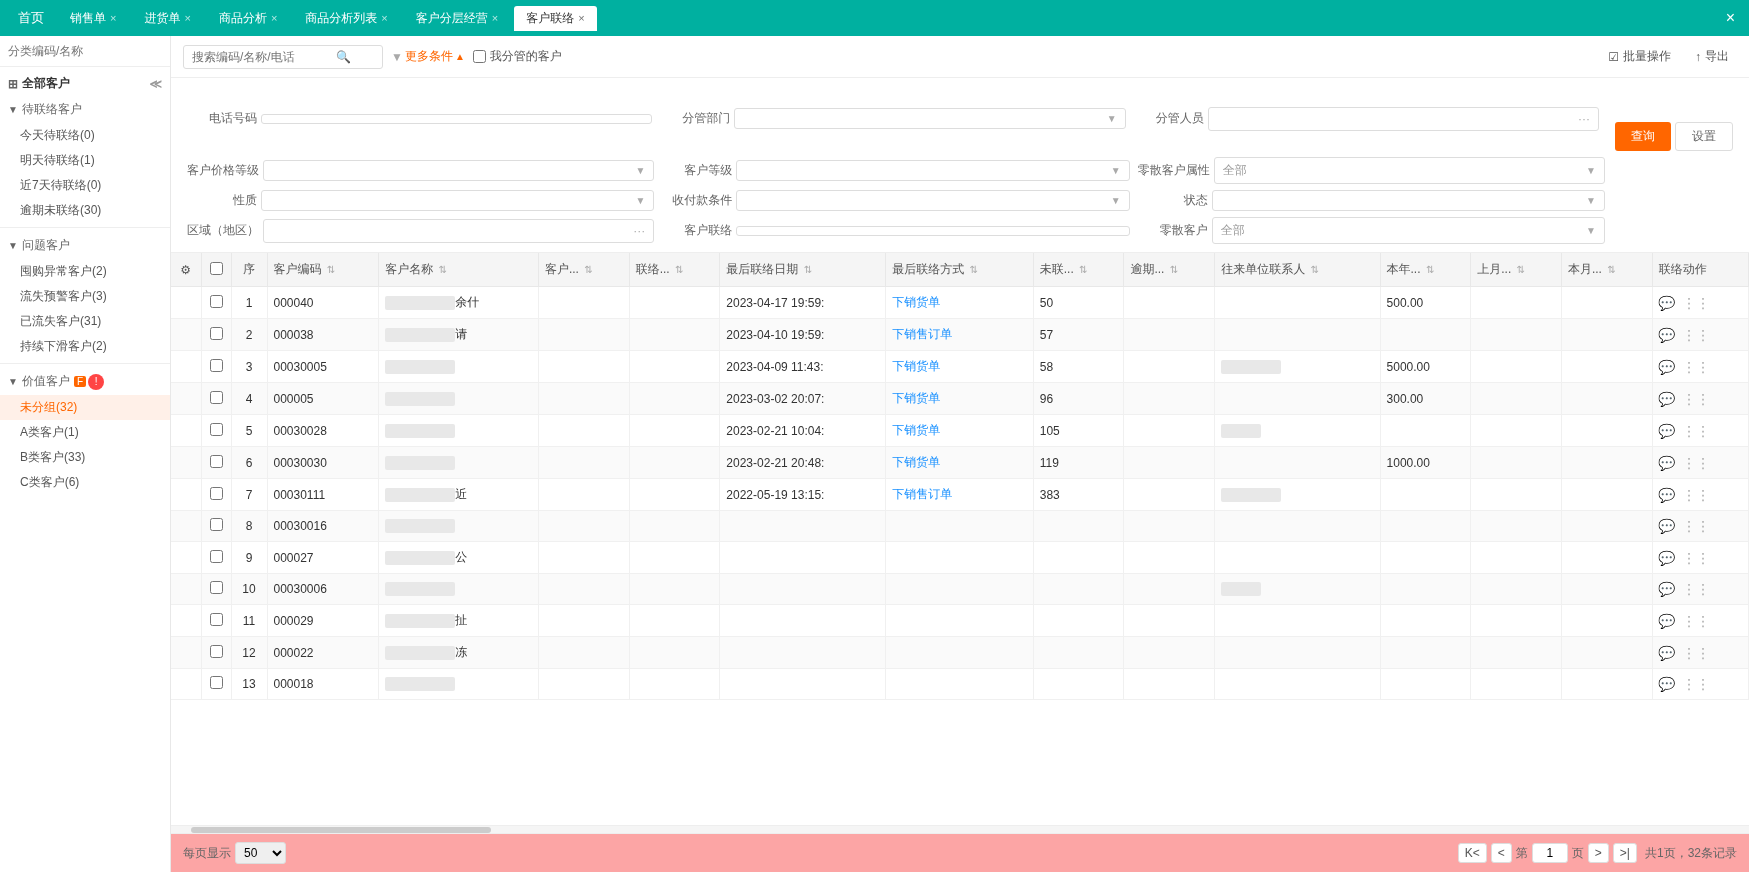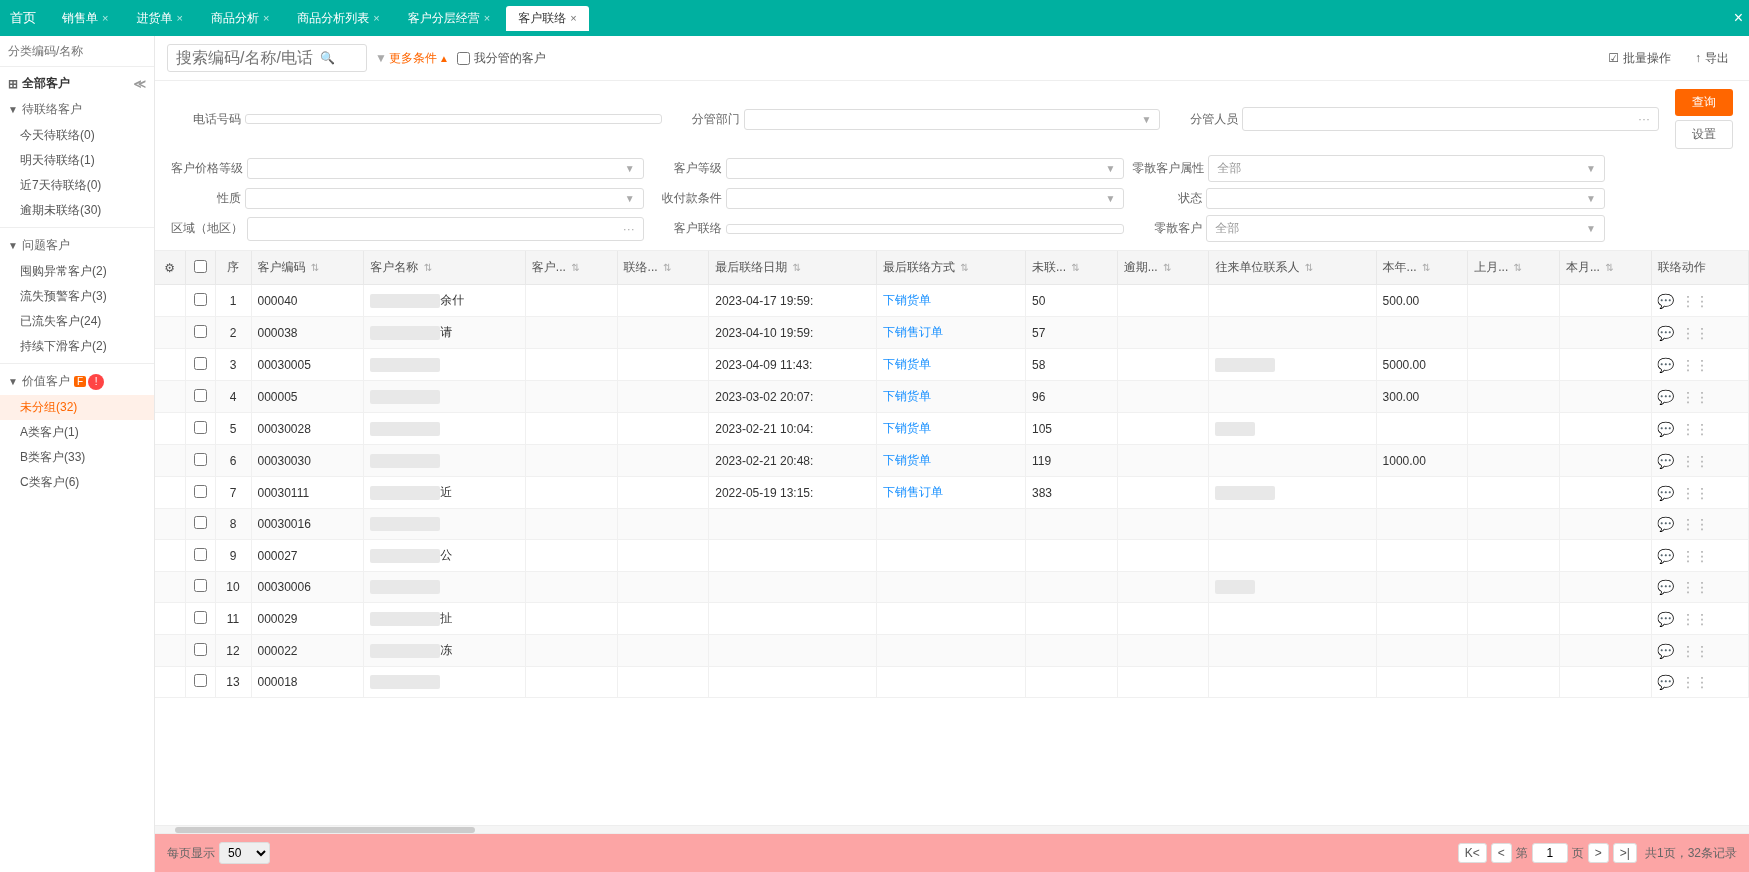--- a/index.html
+++ b/index.html
@@ -4,21 +4,21 @@
   <style>
     * { box-sizing: border-box; margin: 0; padding: 0; font-family: 'Microsoft YaHei', Arial, sans-serif; font-size: 12px; }
     body { background: #f5f5f5; overflow: hidden; }
 
     
     .top-nav {
       display: flex;
       align-items: center;
       background: #00b0a0;
       height: 36px;
-      padding: 0 0;
+      padding: 0 8px;
       color: white;
       gap: 4px;
     }
     .nav-tab {
       padding: 4px 12px;
       border-radius: 3px 3px 0 0;
       cursor: pointer;
       color: white;
       display: flex;
       align-items: center;
@@ -50,21 +50,21 @@
 
     
     .main-layout {
       display: flex;
       height: calc(100vh - 36px);
       overflow: hidden;
     }
 
     
     .sidebar {
-      width: 155px;
+      width: 171px;
       background: white;
       border-right: 1px solid #e8e8e8;
       display: flex;
       flex-direction: column;
       overflow-y: auto;
       flex-shrink: 0;
     }
     .sidebar-search {
       display: flex;
       align-items: center;
@@ -143,21 +143,21 @@
       align-items: center;
       border: 1px solid #ddd;
       border-radius: 3px;
       padding: 4px 8px;
       gap: 4px;
       width: 200px;
     }
     .filter-search-box input {
       border: none;
       outline: none;
-      font-size: 16px;
+      font-size: 12px;
       color: #999;
       width: 140px;
     }
     .more-conditions {
       color: #ff6600;
       cursor: pointer;
       display: flex;
       align-items: center;
       gap: 2px;
     }
@@ -214,23 +214,24 @@
       outline: none;
       min-width: 0;
       display: flex;
       align-items: center;
       justify-content: space-between;
       color: #999;
     }
     .filter-input .down-arrow { color: #aaa; font-size: 10px; }
     .filter-action-btns {
       display: flex;
-      flex-direction: column;
+      flex-direction: row;
       gap: 4px;
       margin-left: 8px;
+      margin-top: 36px;
     }
     .btn-search {
       background: #ff6600;
       color: white;
       border: none;
       border-radius: 3px;
       padding: 5px 16px;
       cursor: pointer;
       font-size: 12px;
     }
@@ -453,21 +454,21 @@
       <span class="arrow">▼</span>
       <span>问题客户</span>
     </div>
     <div class="sidebar-item">
       <span>囤购异常客户(2)</span>
     </div>
     <div class="sidebar-item">
       <span>流失预警客户(3)</span>
     </div>
     <div class="sidebar-item">
-      <span>已流失客户(24)</span>
+      <span>已流失客户(31)</span>
     </div>
     <div class="sidebar-item">
       <span>持续下滑客户(2)</span>
     </div>
 
     <div class="sidebar-divider"></div>
 
     <div class="sidebar-group-title">
       <span class="arrow">▼</span>
       <span>价值客户</span>

